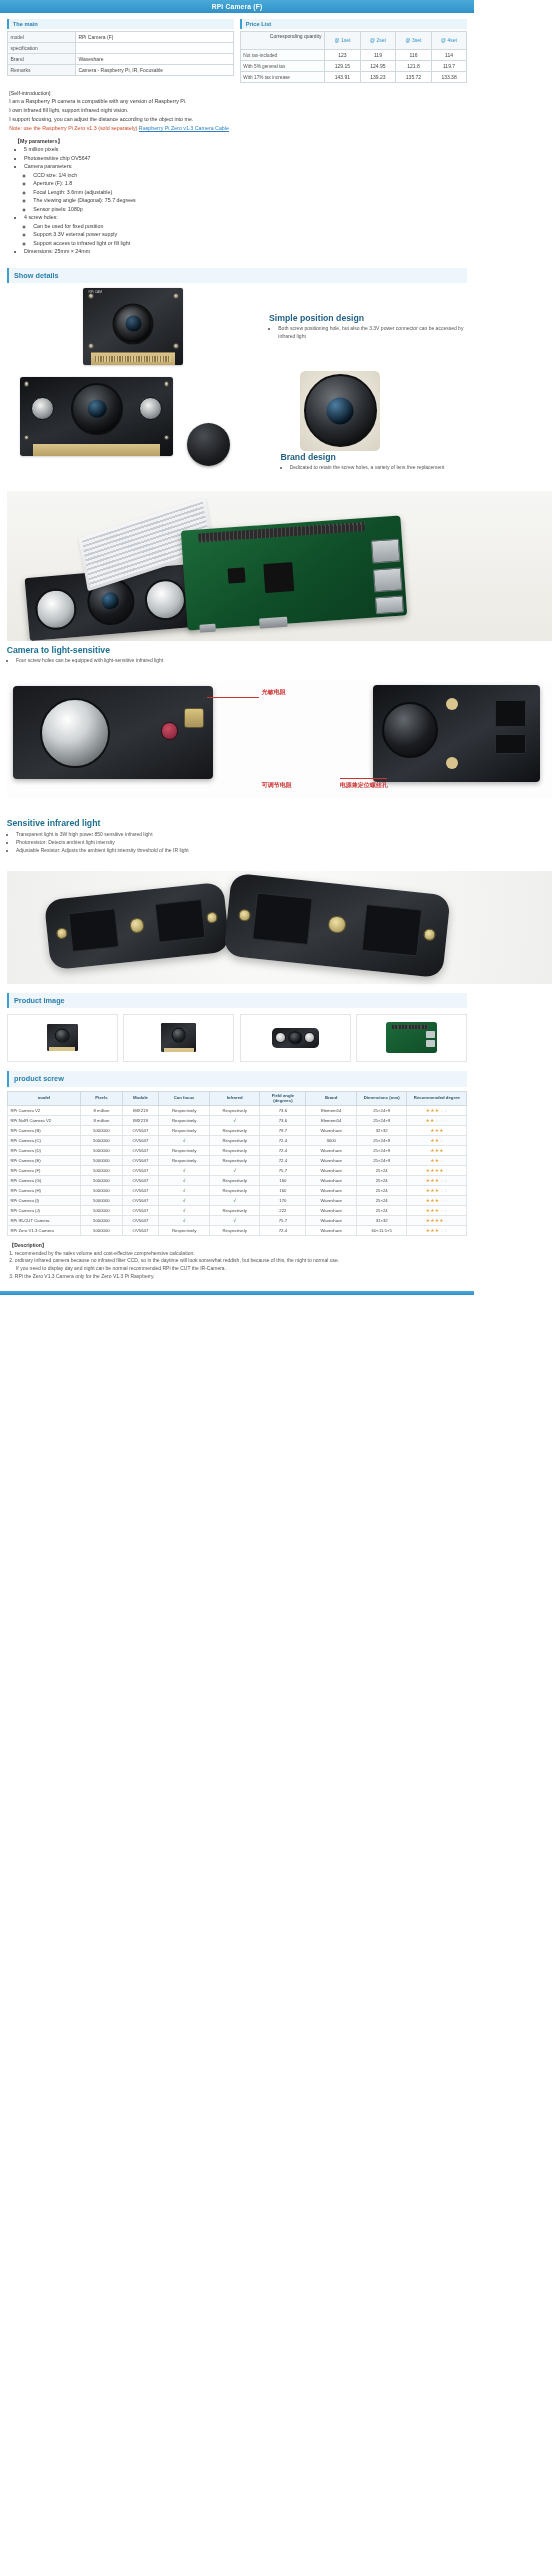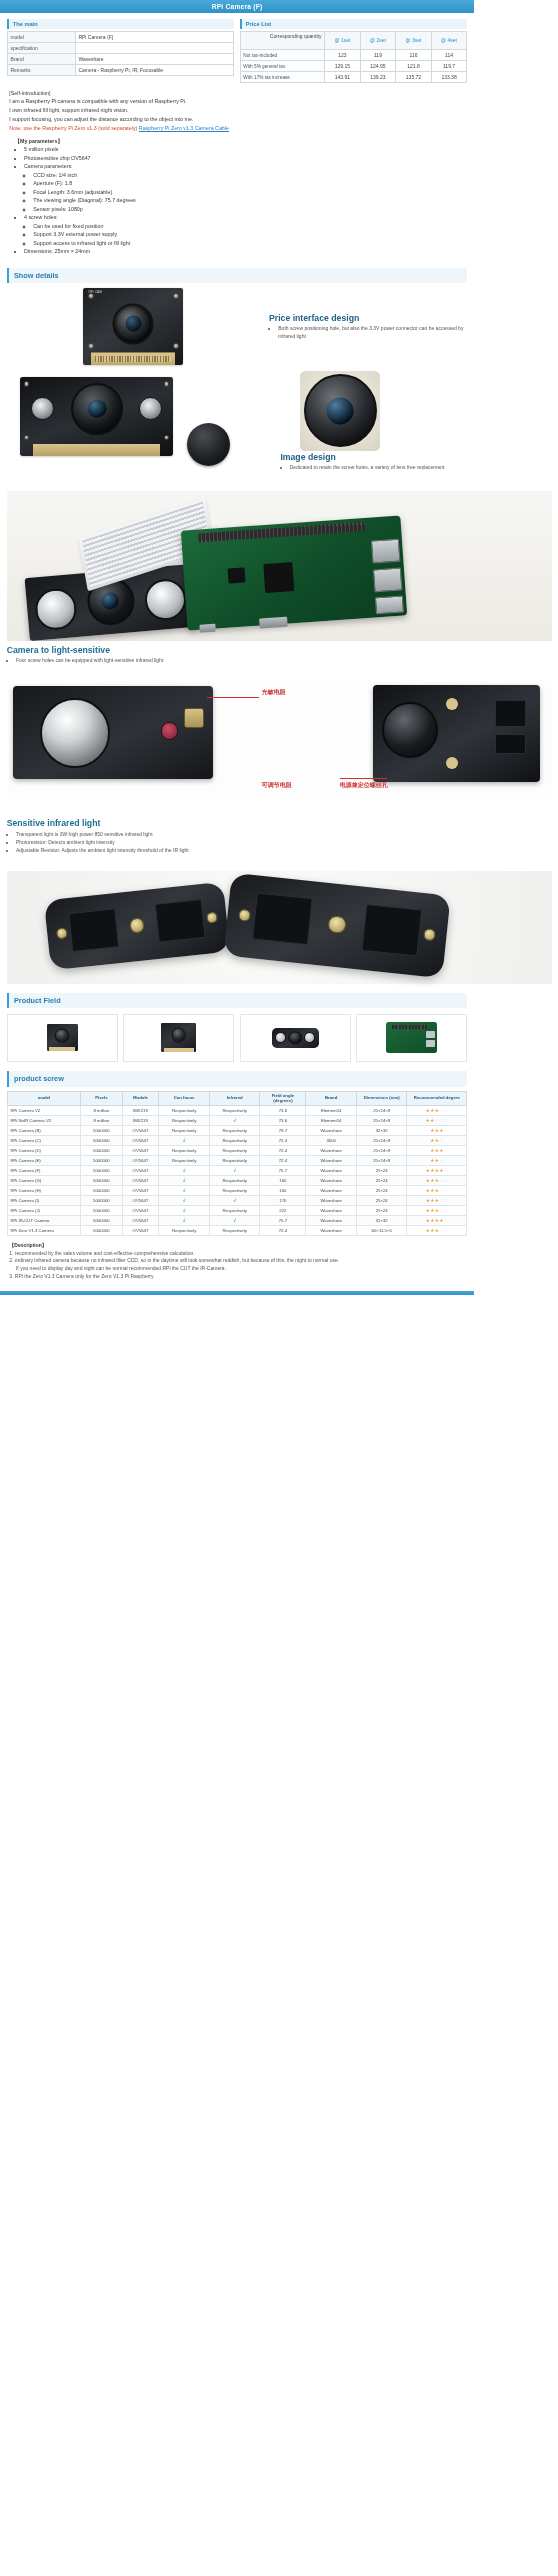--- a/index.html
+++ b/index.html
@@ -455,21 +455,21 @@
           <span class="tag">RPi CAM</span>
           <span class="hole h1"></span>
           <span class="hole h2"></span>
           <span class="hole h3"></span>
           <span class="hole h4"></span>
           <span class="lens"></span>
           <span class="ribbon"></span>
         </div>
       </div>
       <div style="flex:1">
-        <div class="caption-h">Price interface design</div>
+        <div class="caption-h">Simple position design</div>
         <ul class="bullets">
           <li>Both screw positioning hole, but also the 3.3V power connector can be accessed by infrared light</li>
         </ul>
       </div>
     </div>
   </div>
 
   <div class="figwrap">
     <div style="display:flex;align-items:flex-start;gap:6.7px">
       <div style="width:267px;position:relative;height:100px">
@@ -483,21 +483,21 @@
           <span class="ir irr"></span>
           <span class="flex"></span>
         </div>
         <div class="lens-cap" style="position:absolute;left:180px;top:52px"></div>
       </div>
       <div style="flex:1;position:relative;height:100px">
         <div style="position:absolute;left:20px;top:0;width:80px;height:80px;border-radius:5.3px;display:flex;align-items:center;justify-content:center" class="hole-bg">
           <div class="lens-unit"></div>
         </div>
         <div style="position:absolute;left:0;top:81px">
-          <div class="caption-h">Image design</div>
+          <div class="caption-h">Brand design</div>
           <ul class="bullets">
             <li>Dedicated to retain the screw holes, a variety of lens free replacement</li>
           </ul>
         </div>
       </div>
     </div>
   </div>
 
   <div class="figwrap" style="margin-top:20px">
     <div class="pi-scene">
@@ -568,21 +568,21 @@
       <div class="mod-b">
         <span class="sq" style="left:27px;top:17.3px;width:56px;height:47px"></span>
         <span class="sq" style="right:27px;top:17.3px;width:56px;height:47px"></span>
         <span class="brass" style="left:10.7px;top:35px;width:12px;height:12px"></span>
         <span class="brass" style="right:10.7px;top:35px;width:12px;height:12px"></span>
         <span class="brass" style="left:50%;margin-left:-8.7px;top:32px;width:17.3px;height:17.3px"></span>
       </div>
     </div>
   </div>
 
-  <div class="sec" style="margin-top:9.3px">Product Field</div>
+  <div class="sec" style="margin-top:9.3px">Product Image</div>
   <div class="strip">
     <div class="cell">
       <div class="mini-front">
         <span class="ml"></span>
         <span class="mr"></span>
       </div>
     </div>
     <div class="cell">
       <div class="mini-front" style="width:35px;height:29px">
         <span class="ml"></span>

